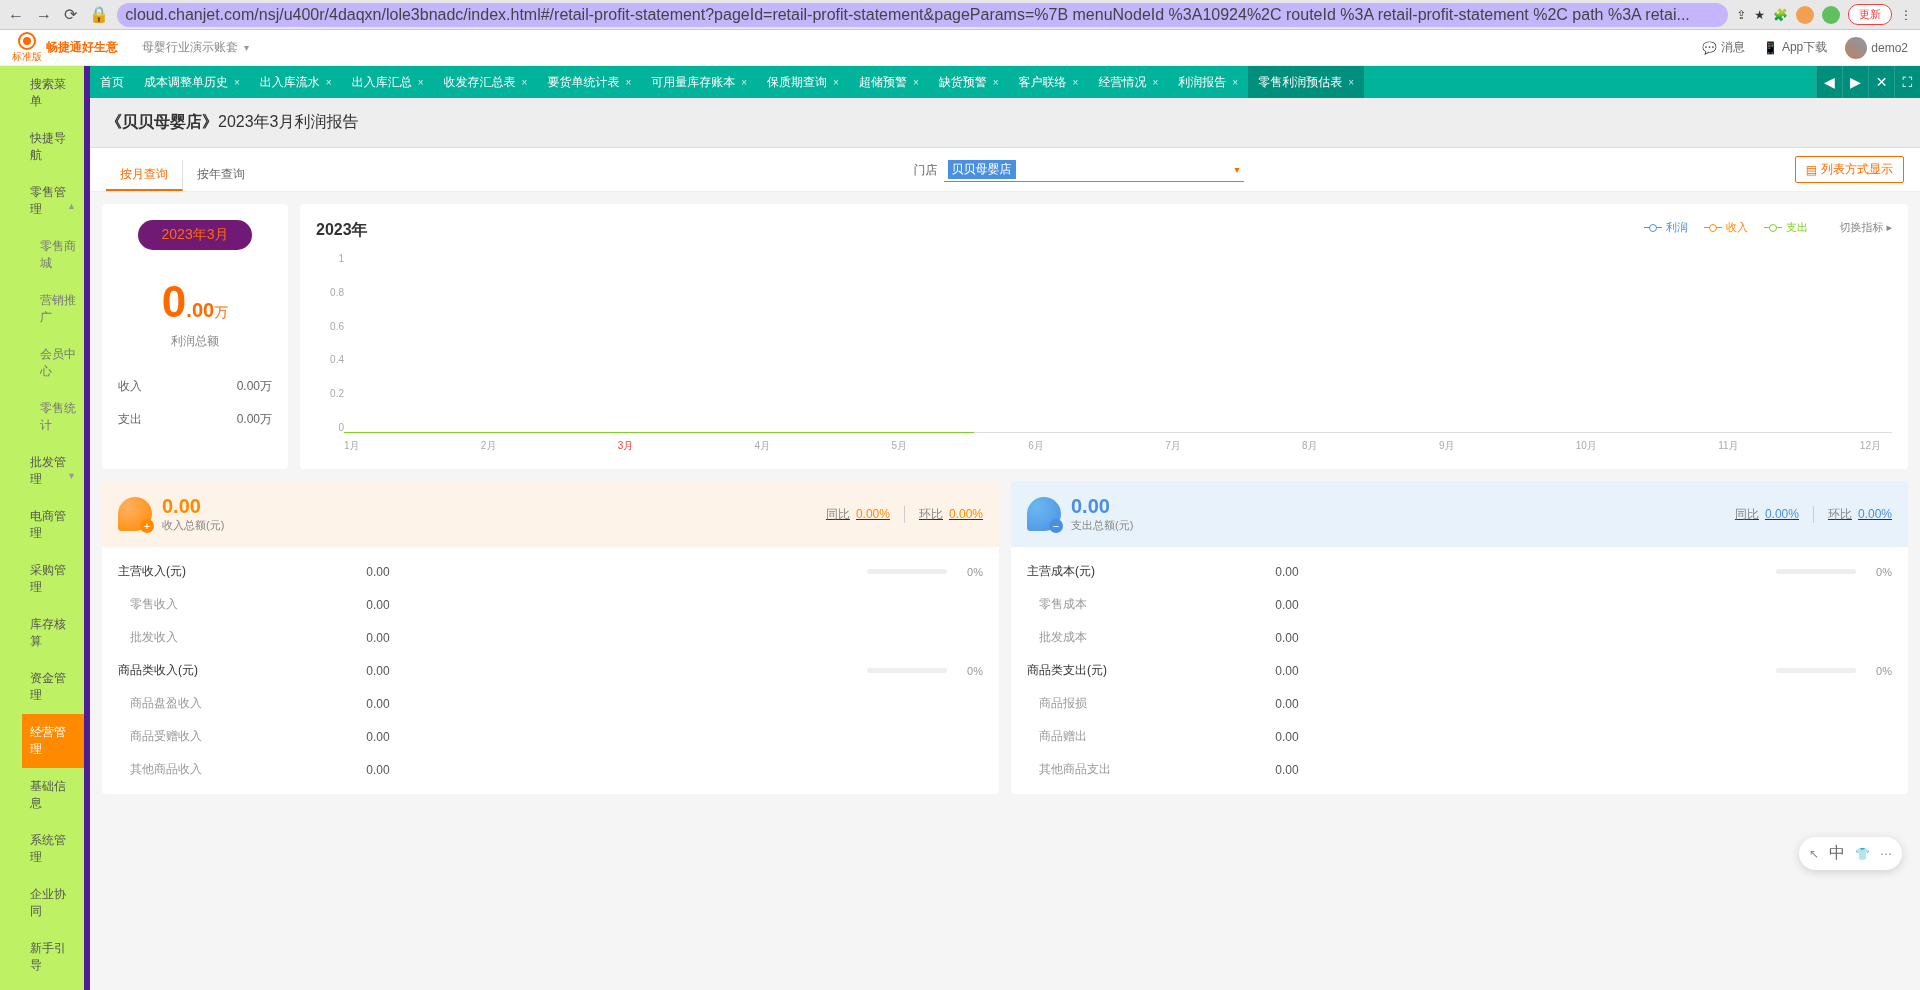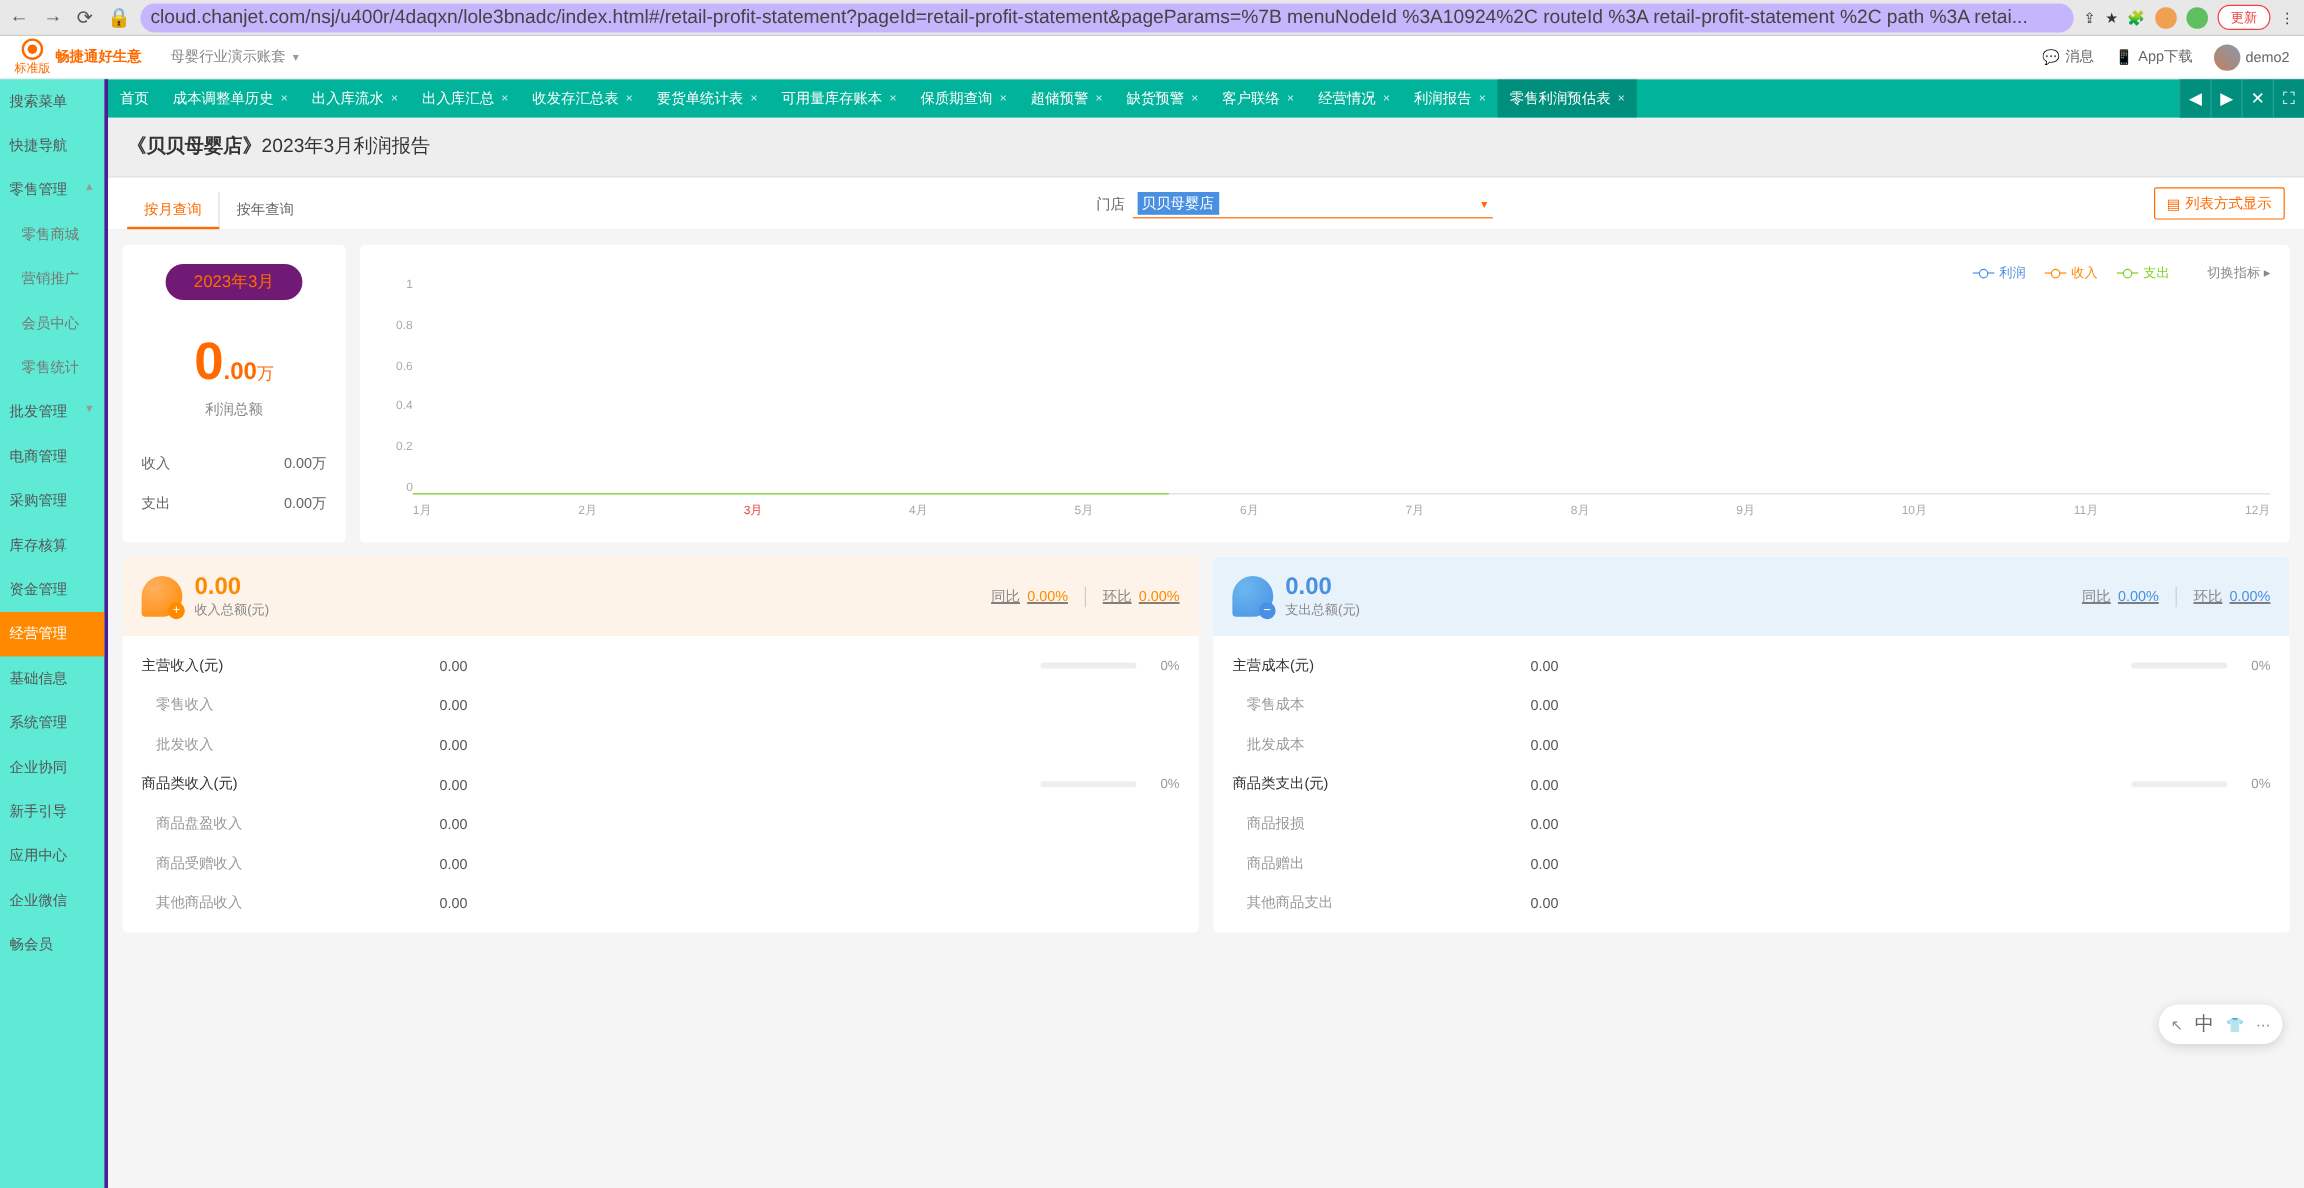--- a/index.html
+++ b/index.html
@@ -18,21 +18,21 @@
 .logo-icon::after { content: ""; position: absolute; width: 8px; height: 8px; border-radius: 50%; background: #ff6a00; left: 3px; top: 3px; }
 .logo-text { color: #ff6a00; font-size: 12px; font-weight: bold; }
 .logo-sub { color: #ff6a00; font-size: 10px; }
 .acct-select { margin-left: 24px; display: flex; align-items: center; gap: 6px; color: #888; }
 .chev { font-size: 10px; color: #999; }
 .topbar-right { margin-left: auto; display: flex; align-items: center; gap: 18px; color: #666; }
 .topbar-right .itm { display: flex; align-items: center; gap: 4px; }
 .avatar { width: 22px; height: 22px; border-radius: 50%; background: linear-gradient(45deg,#c08060,#8899aa); }
 
 .main { display: flex; height: calc(100vh - 66px); }
-.sidebar { width: 90px; background: #5eead4; border-right: 3px solid #4c1d95; overflow-y: auto; }
+.sidebar { width: 90px; background: #bef264; border-right: 6px solid #4c1d95; overflow-y: auto; padding-left: 22px; }
 .side-item { padding: 10px 8px; color: #555; cursor: pointer; position: relative; font-size: 12px; }
 .side-item.sub { padding-left: 18px; color: #777; }
 .side-item.exp::after { content: "▲"; position: absolute; right: 8px; font-size: 9px; color: #999; }
 .side-item.coll::after { content: "▼"; position: absolute; right: 8px; font-size: 9px; color: #999; }
 .side-item.active { background: #ff8a00; color: #fff; }
 
 .content { flex: 1; display: flex; flex-direction: column; overflow: hidden; }
 .tabs { height: 32px; background: #00b39a; display: flex; align-items: center; position: relative; }
 .tab { height: 100%; display: flex; align-items: center; padding: 0 10px; color: #fff; font-size: 12px; gap: 6px; cursor: pointer; white-space: nowrap; }
 .tab.active { background: #008f7c; }
@@ -74,21 +74,21 @@
 .lgd { display: flex; align-items: center; gap: 4px; }
 .lgd-mk { width: 18px; height: 8px; display: inline-flex; align-items: center; justify-content: center; position: relative; }
 .lgd-mk::before { content: ""; width: 18px; height: 1px; background: currentColor; position: absolute; }
 .lgd-mk::after { content: ""; width: 6px; height: 6px; border: 1px solid currentColor; border-radius: 50%; background: #fff; position: absolute; }
 .lgd-blue { color: #4a90e2; }
 .lgd-orange { color: #ff8a00; }
 .lgd-green { color: #7ed321; }
 .switch-btn { position: absolute; right: 16px; top: 16px; color: #888; font-size: 11px; cursor: pointer; }
 .chart-area { height: 200px; position: relative; margin-top: 12px; }
 .y-axis { position: absolute; left: 0; top: 0; height: 180px; width: 28px; display: flex; flex-direction: column; justify-content: space-between; text-align: right; color: #aaa; font-size: 10px; }
-.x-axis { position: absolute; left: 28px; right: 0; bottom: 0; display: flex; justify-content: space-between; color: #aaa; font-size: 10px; }
+.x-axis { position: absolute; left: 28px; right: 11px; bottom: 0; display: flex; justify-content: space-between; color: #aaa; font-size: 10px; }
 .x-axis .xl.hl { color: #f04040; }
 .chart-line { position: absolute; left: 28px; bottom: 20px; width: 40%; height: 1px; background: #7ed321; }
 .chart-baseline { position: absolute; left: 28px; right: 0; bottom: 20px; height: 1px; background: #ddd; }
 
 .panels { display: flex; gap: 12px; padding: 0 12px 12px; }
 .panel { flex: 1; background: #fff; border-radius: 4px; overflow: hidden; }
 .panel-hd { padding: 14px 16px; display: flex; align-items: center; }
 .panel-hd.orange { background: #fdf3e8; }
 .panel-hd.blue { background: #e8f2fb; }
 .hd-icon { width: 34px; height: 34px; margin-right: 10px; position: relative; }
@@ -288,20 +288,21 @@
               <span>收入</span>
               <span>0.00万</span>
             </div>
           <div class="kv">
               <span>支出</span>
               <span>0.00万</span>
             </div>
         </div>
 
         <div class="card-chart">
+          <div class="chart-title">2023年</div>
           <div class="chart-legend">
             <div class="lgd lgd-blue">
                 <span class="lgd-mk"></span>
                 <span>利润</span>
               </div>
             <div class="lgd lgd-orange">
                 <span class="lgd-mk"></span>
                 <span>收入</span>
               </div>
             <div class="lgd lgd-green">

